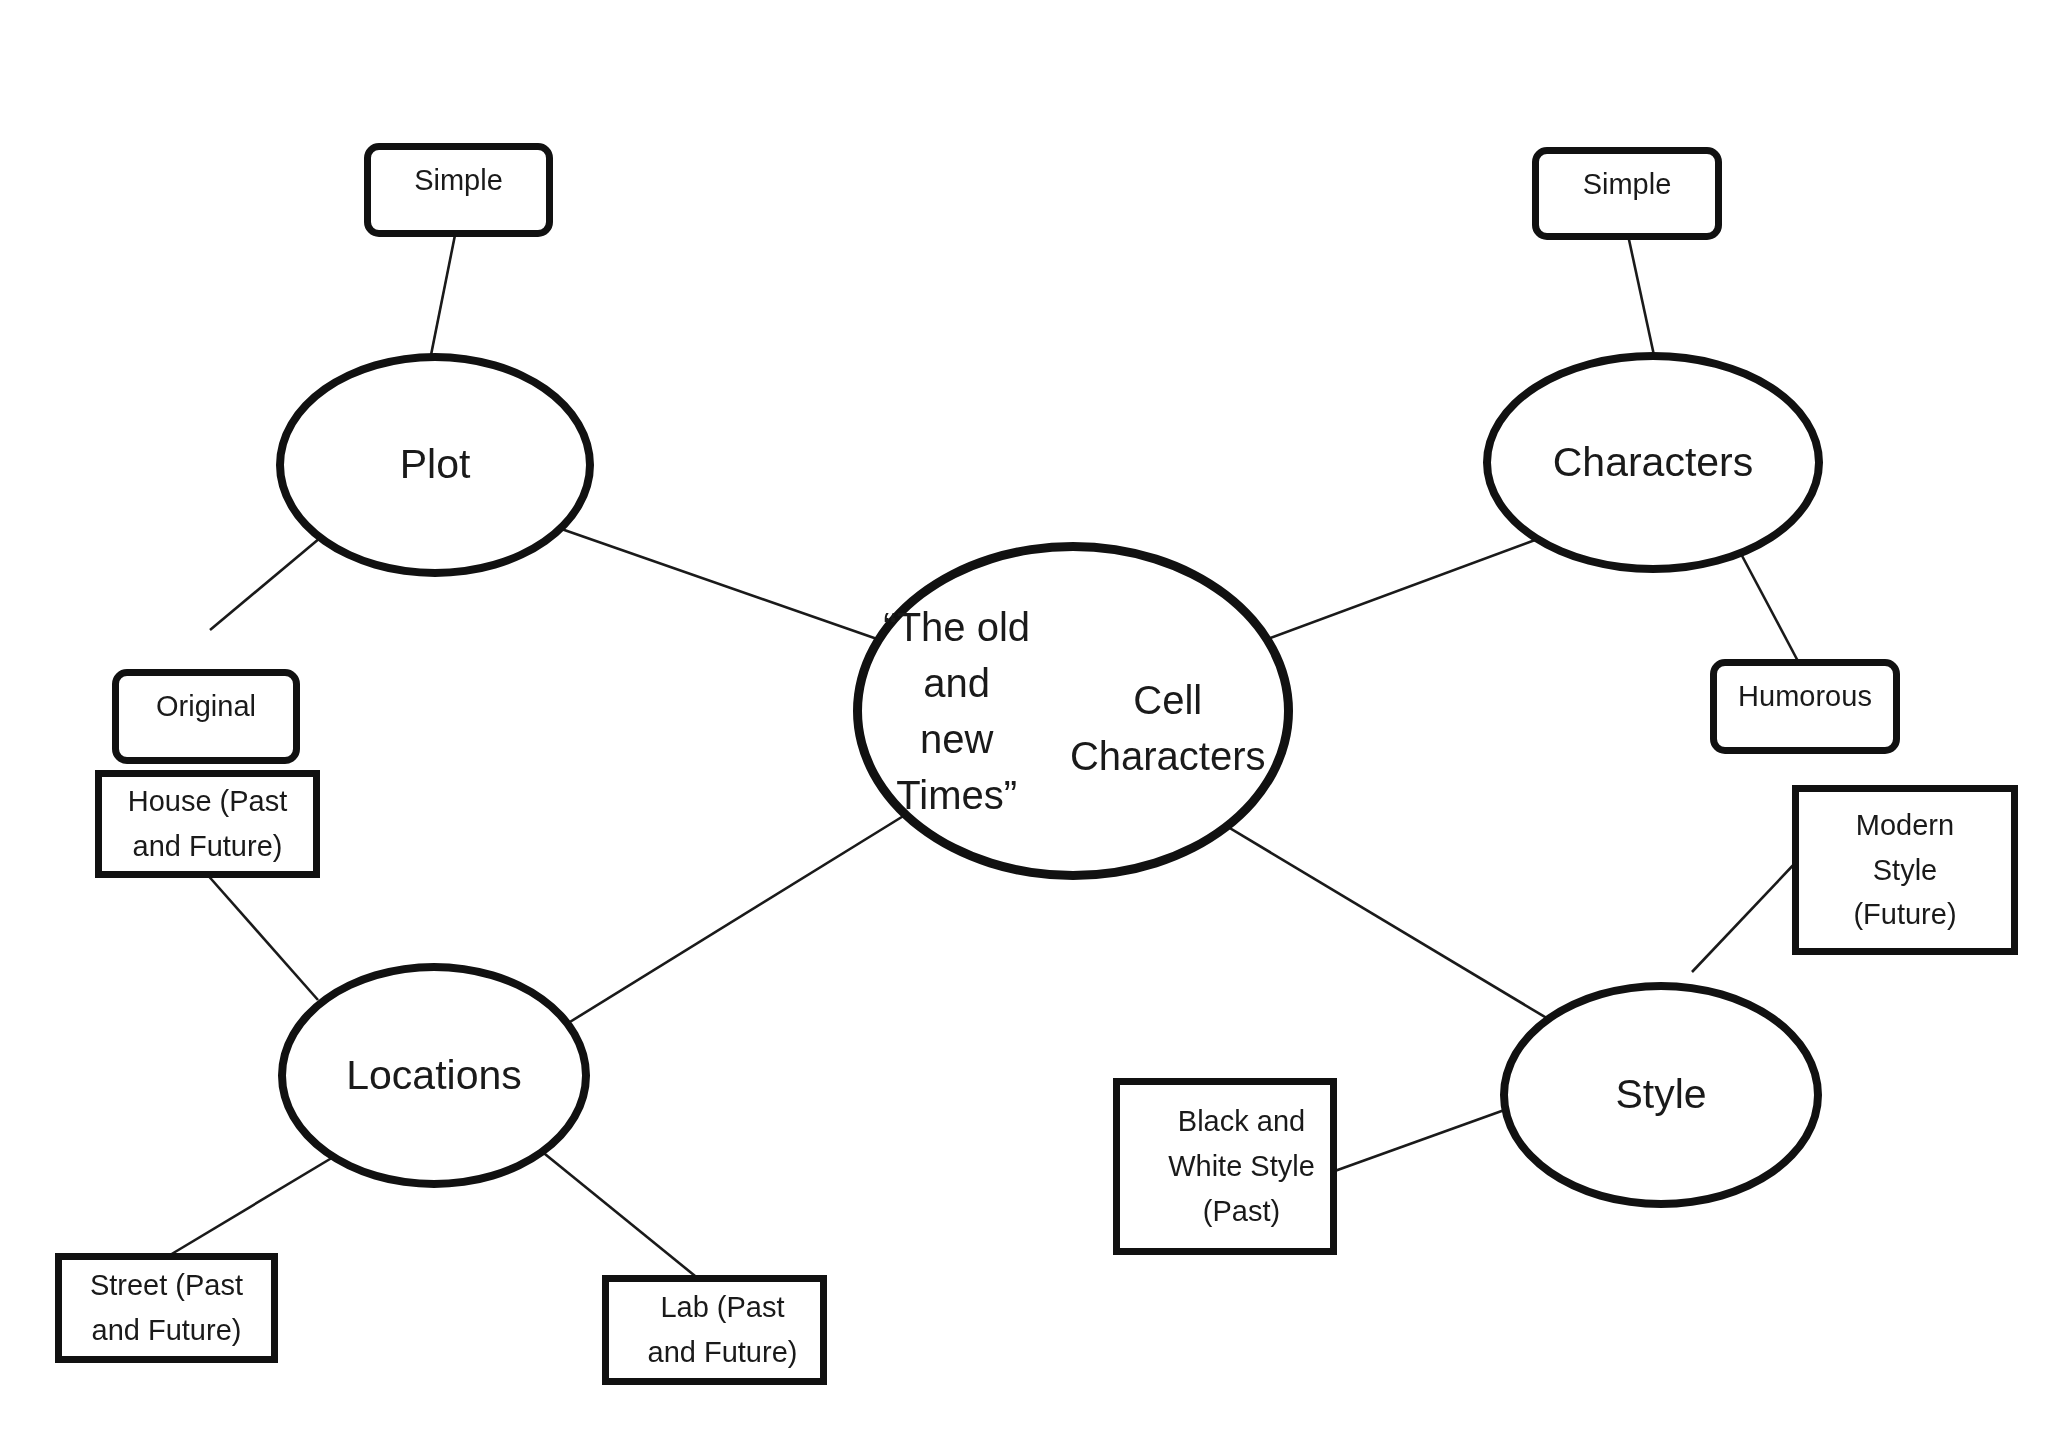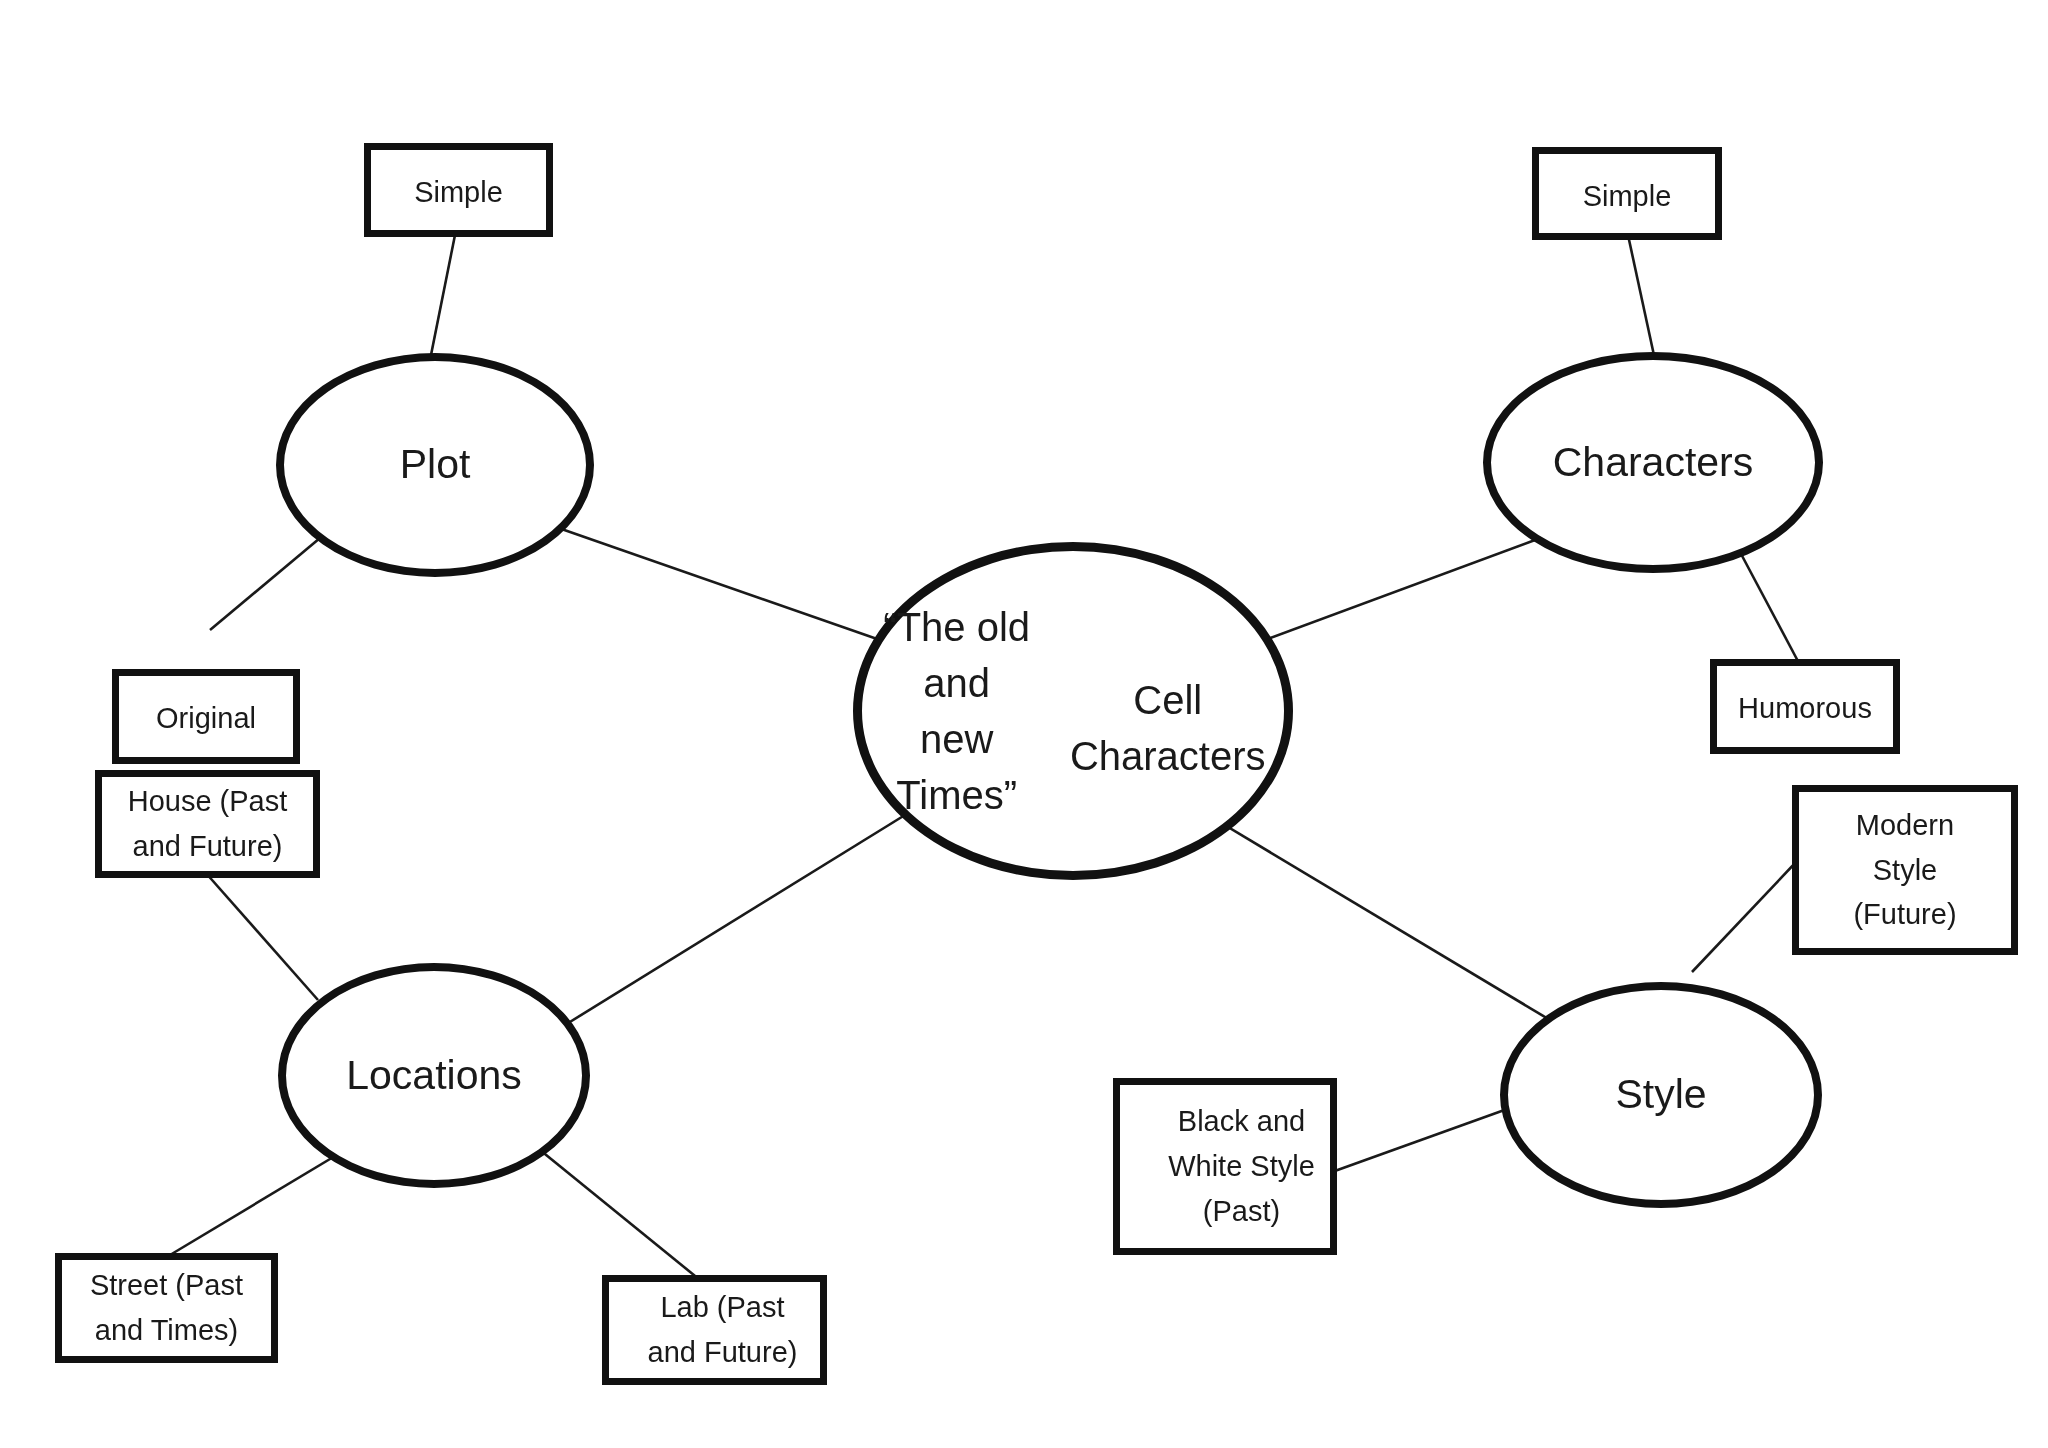--- a/index.html
+++ b/index.html
@@ -58,22 +58,23 @@
     margin-top: 34px;
     line-height: 56px;
   }
   .box {
     border: 7px solid #111111;
     font-size: 29px;
     white-space: pre-line;
   }
   .box.single {
     align-items: flex-start;
-    padding-top: 25px;
+    padding-top: 13px;
     line-height: 1.2;
+    border-radius: 15px;
   }
   .box.multi {
     align-items: center;
     line-height: 1.55;
   }
 </style>
 </head>
 <body>
 
 <div id="canvas">
@@ -132,21 +133,21 @@
     <span>Humorous</span>
   </div>
 
   <div class="node box multi" style="left:95px; top:770px; width:225px; height:108px;">
     <span>House (Past
 and Future)</span>
   </div>
 
   <div class="node box multi" style="left:55px; top:1253px; width:223px; height:110px;">
     <span>Street (Past
-and Times)</span>
+and Future)</span>
   </div>
 
   <div class="node box multi" style="left:602px; top:1275px; width:225px; height:110px;padding-left:16px;">
     <span>Lab (Past
 and Future)</span>
   </div>
 
   <div class="node box multi" style="left:1792px; top:785px; width:226px; height:170px;">
     <span>Modern
 Style

